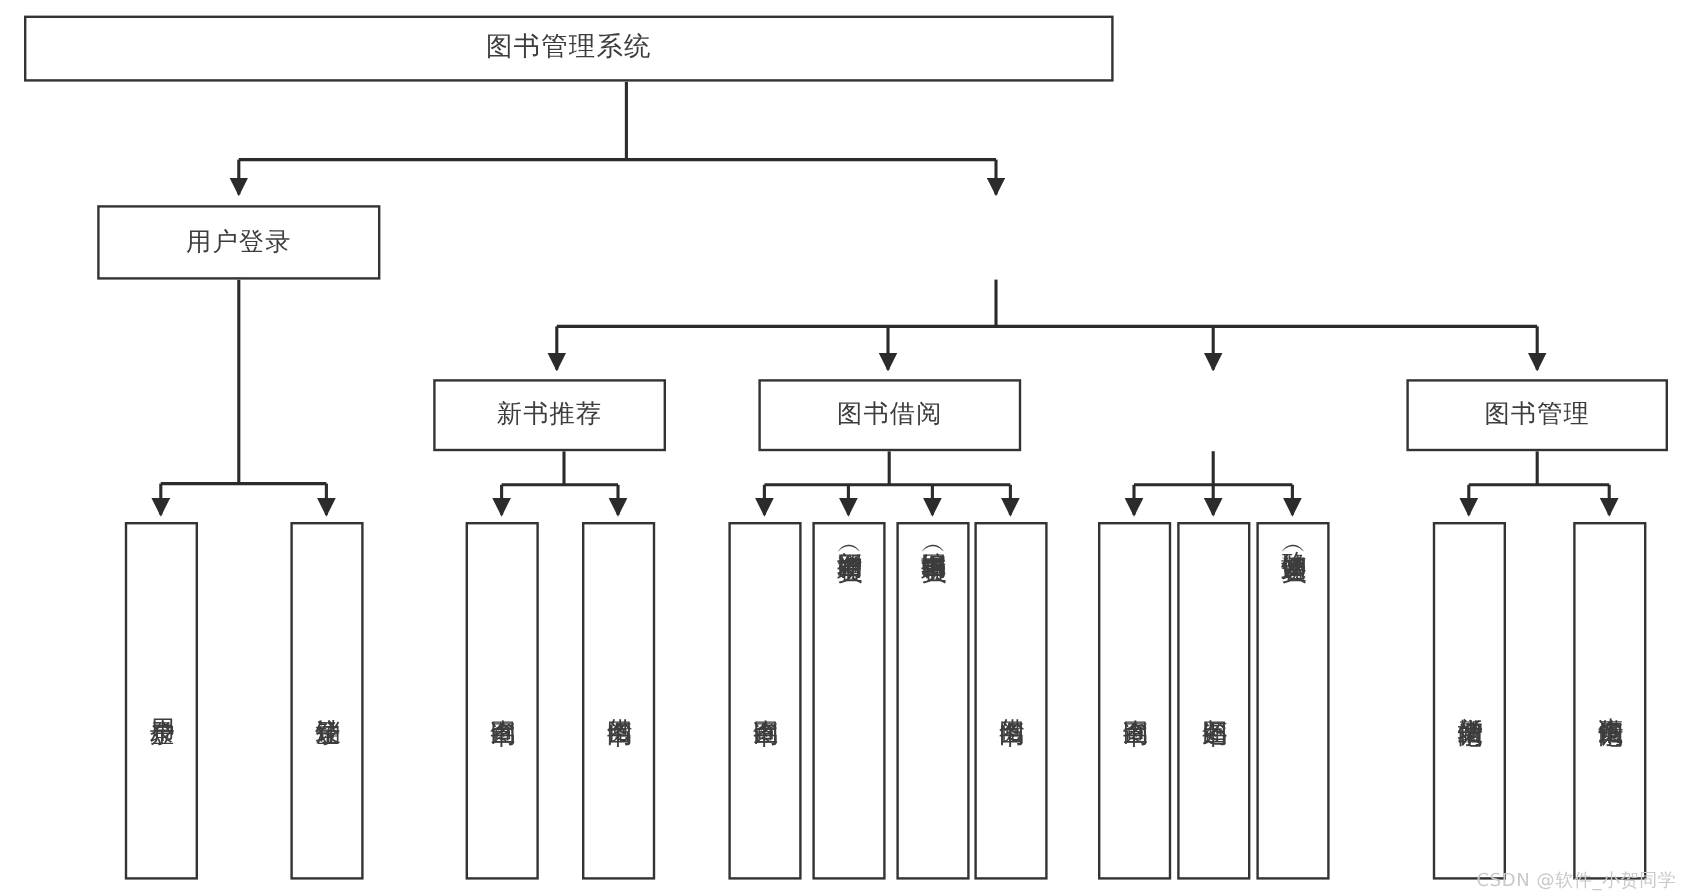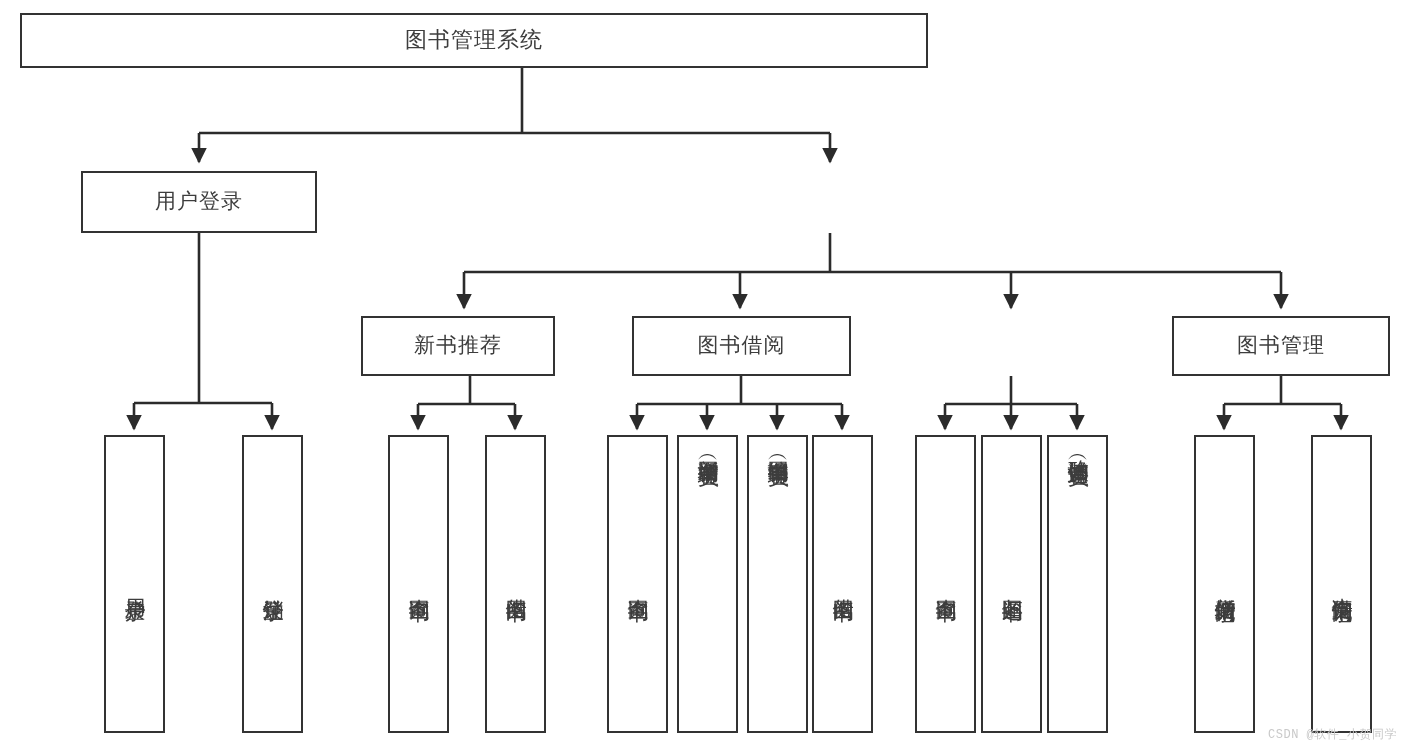--- a/index.html
+++ b/index.html
@@ -55,25 +55,24 @@
     font-size: 22px;
   }
   .vtop {
     align-items: flex-start;
     padding-top: 6px;
   }
   .watermark {
     position: absolute;
     right: 8px;
     bottom: 4px;
-    font-size: 12px;
+    font-size: 15px;
     color: #c9c9c9;
     letter-spacing: 0.5px;
     white-space: nowrap;
-    font-family: Liberation Mono, monospace;
   }
 </style>
 </head>
 <body>
 
 <div id="canvas">
 
   <svg class="edges" viewBox="0 0 1405 747">
     <defs>
       <marker id="arrow" viewBox="0 0 10 10" refX="9" refY="5" markerWidth="6" markerHeight="6" orient="auto-start-reverse">

